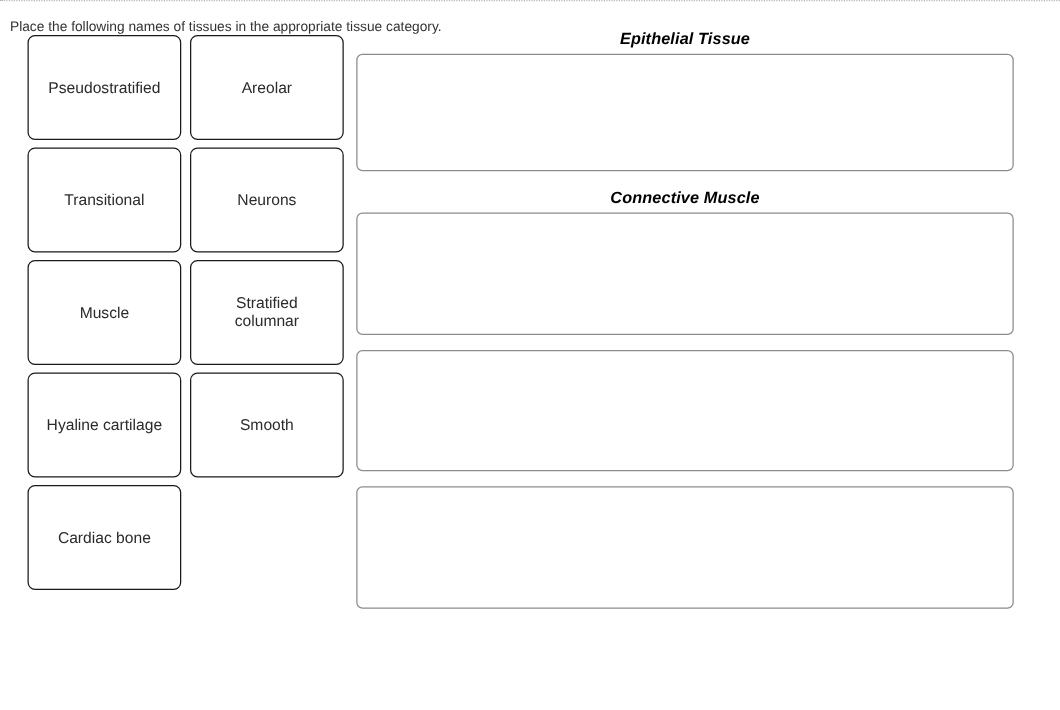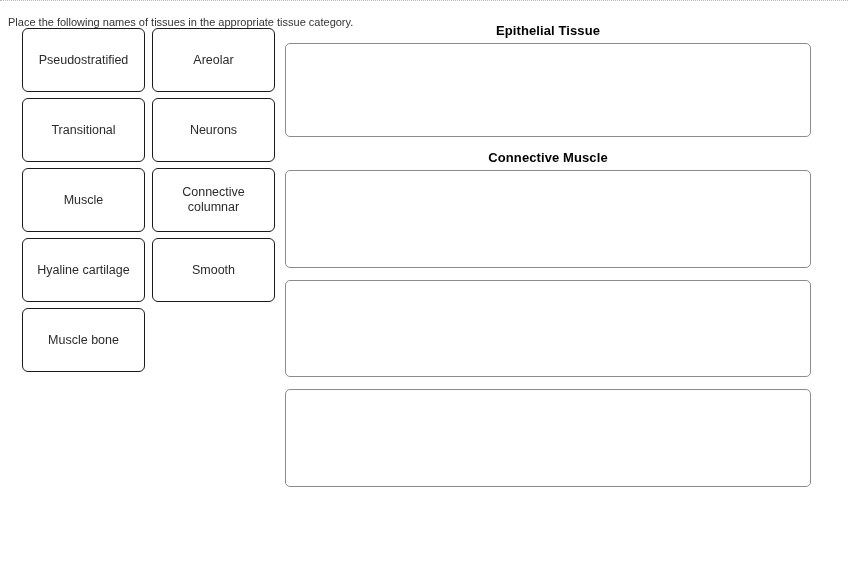--- a/index.html
+++ b/index.html
@@ -44,21 +44,21 @@
     position: absolute;
     left: 22px;
     top: 28px;
     width: 256px;
     display: flex;
     flex-wrap: wrap;
     gap: 6px 7px;
   }
   .tile {
     width: 123px;
-    height: 64px;
+    height: 84px;
     box-sizing: border-box;
     border: 1.5px solid #1a1a1a;
     border-radius: 6px;
     background: #ffffff;
     display: flex;
     align-items: center;
     justify-content: center;
     text-align: center;
     font-size: 12.5px;
     line-height: 15px;
@@ -71,20 +71,21 @@
     display: block;
     white-space: pre-line;
   }
 
   
   .category-column {
     position: absolute;
     left: 285px;
     top: 22px;
     width: 526px;
+    font-style: italic;
   }
   .category {
     margin-bottom: 12px;
   }
   .category-title {
     font-size: 13px;
     font-weight: bold;
     color: #000000;
     text-align: center;
     line-height: 17px;
@@ -126,34 +127,34 @@
 
   <div class="tile">
     <span class="tile-label">Neurons</span>
   </div>
 
   <div class="tile">
     <span class="tile-label">Muscle</span>
   </div>
 
   <div class="tile">
-    <span class="tile-label">Connective
+    <span class="tile-label">Stratified
 columnar</span>
   </div>
 
   <div class="tile">
     <span class="tile-label">Hyaline cartilage</span>
   </div>
 
   <div class="tile">
     <span class="tile-label">Smooth</span>
   </div>
 
   <div class="tile">
-    <span class="tile-label">Muscle bone</span>
+    <span class="tile-label">Cardiac bone</span>
   </div>
 
 
 </div>
 
 <div class="category-column">
 
   <div class="category">
     <div class="category-title">Epithelial Tissue</div>
     <div class="dropzone dz-epithelial"></div>

